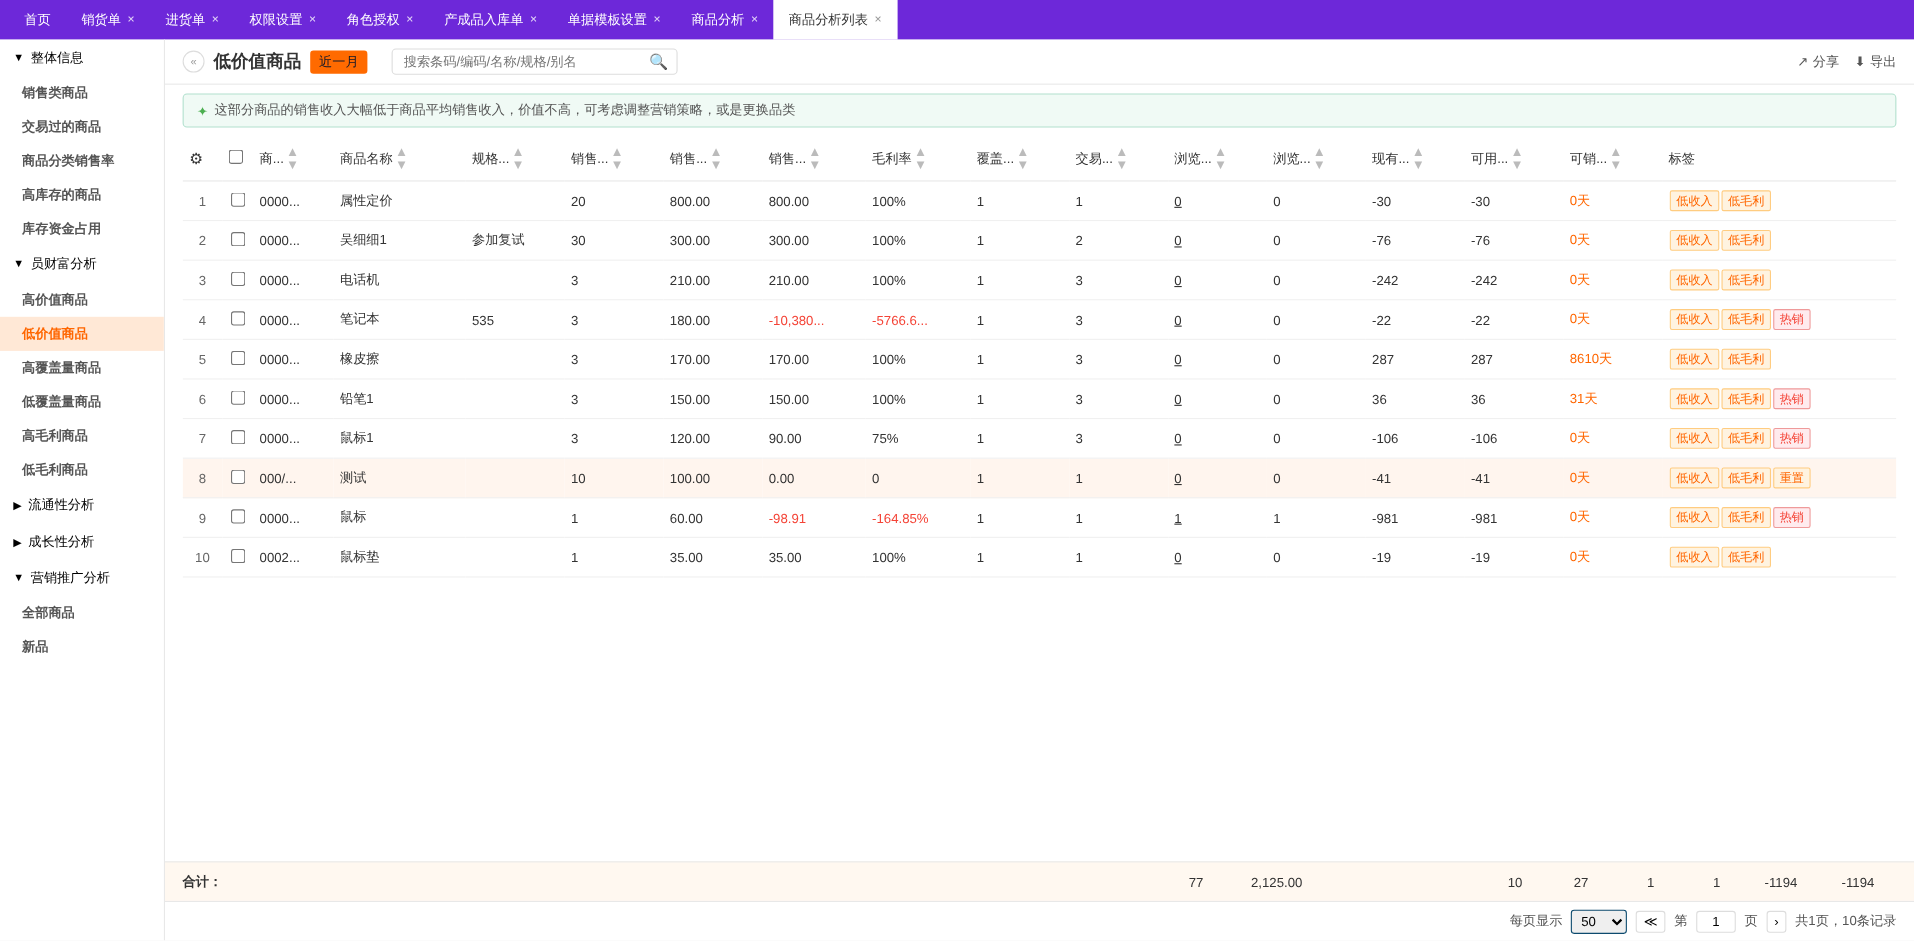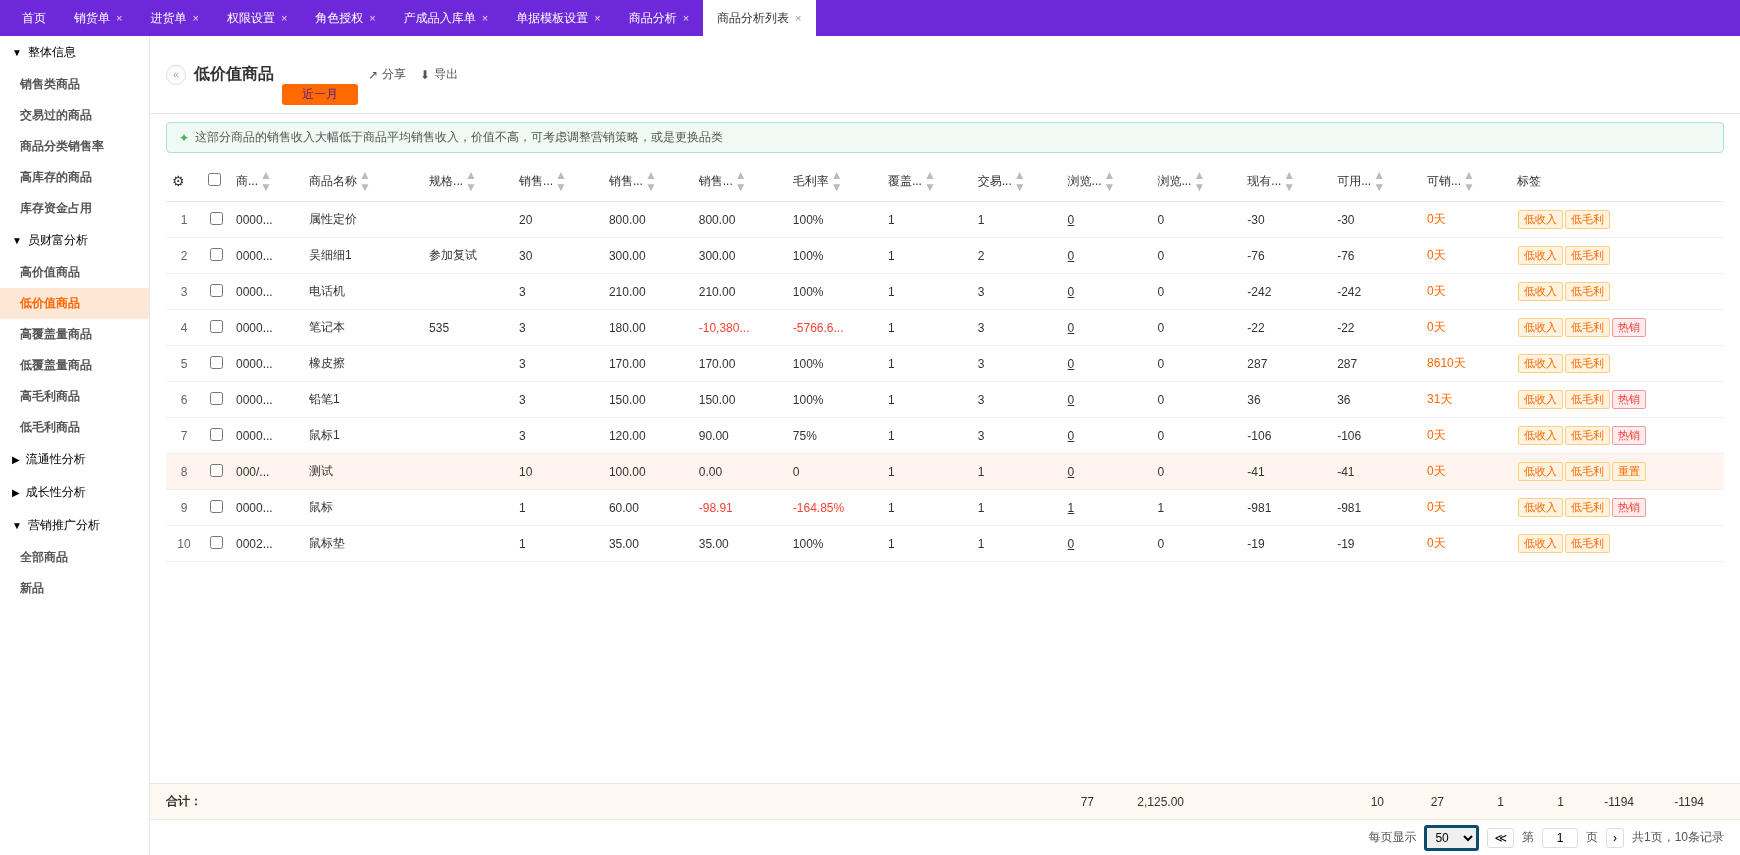--- a/index.html
+++ b/index.html
@@ -69,27 +69,26 @@
       border-bottom: 1px solid #e8e8e8;
       gap: 10px;
     }
     .page-title {
       font-size: 16px;
       font-weight: bold;
       color: #333;
     }
     .tag-btn {
       background: #ff6a00;
-      color: #4c1d95;
+      color: #0f172a;
       border: none;
       border-radius: 3px;
-      padding: 2px 20px;
+      padding: 2px 8px;
       font-size: 12px;
       cursor: pointer;
-      margin-top: 40px;
     }
     .search-bar {
       flex: 1;
       display: flex;
       align-items: center;
     }
     .search-input {
       border: 1px solid #ddd;
       border-radius: 4px;
       padding: 4px 30px 4px 10px;
@@ -198,21 +197,21 @@
       border-top: 1px solid #e8e8e8;
       display: flex;
       align-items: center;
       justify-content: flex-end;
       padding: 0 16px;
       gap: 8px;
       font-size: 12px;
       color: #555;
     }
     .page-size-select {
-      border: 3px solid #0c4a6e;
+      border: 1px solid #0c4a6e;
       padding: 2px 4px;
       border-radius: 3px;
       font-size: 12px;
     }
     .page-btn {
       background: none;
       border: 1px solid #ddd;
       padding: 2px 6px;
       border-radius: 3px;
       cursor: pointer;
@@ -338,20 +337,24 @@
     <div class="sidebar-item">新品</div>
   </div>
 
   <div class="content-area">
 
     <div class="content-header">
       <div style="display:flex;align-items:center;gap:8px;min-width:180px;">
         <div class="collapse-btn">«</div>
         <span class="page-title">低价值商品</span>
         <button class="tag-btn">近一月</button>
+      </div>
+      <div class="search-bar">
+        <input class="search-input" type="text" placeholder="搜索条码/编码/名称/规格/别名" style="">
+        <span class="search-icon-wrap">🔍</span>
       </div>
       <div class="header-right">
         <button class="header-btn">
           <span>↗</span>
           <span>分享</span>
         </button>
         <button class="header-btn">
           <span>⬇</span>
           <span>导出</span>
         </button>

